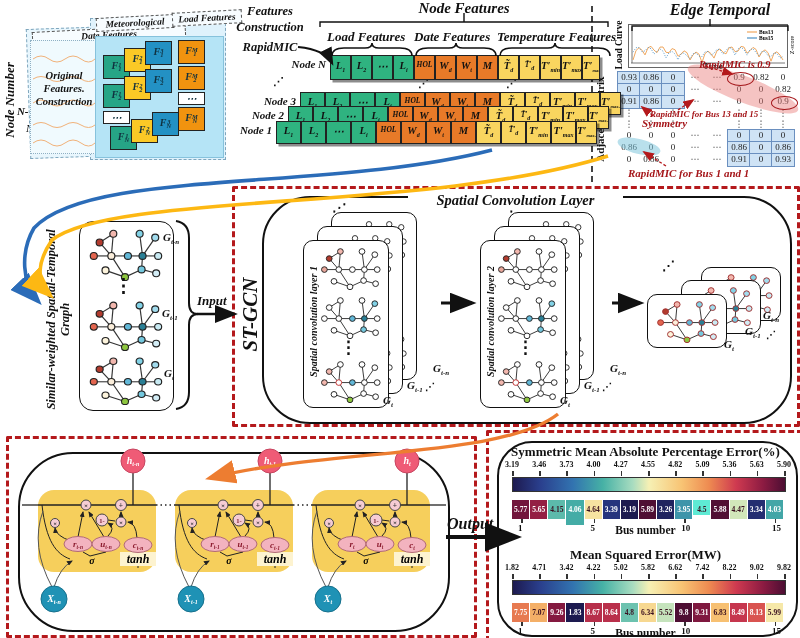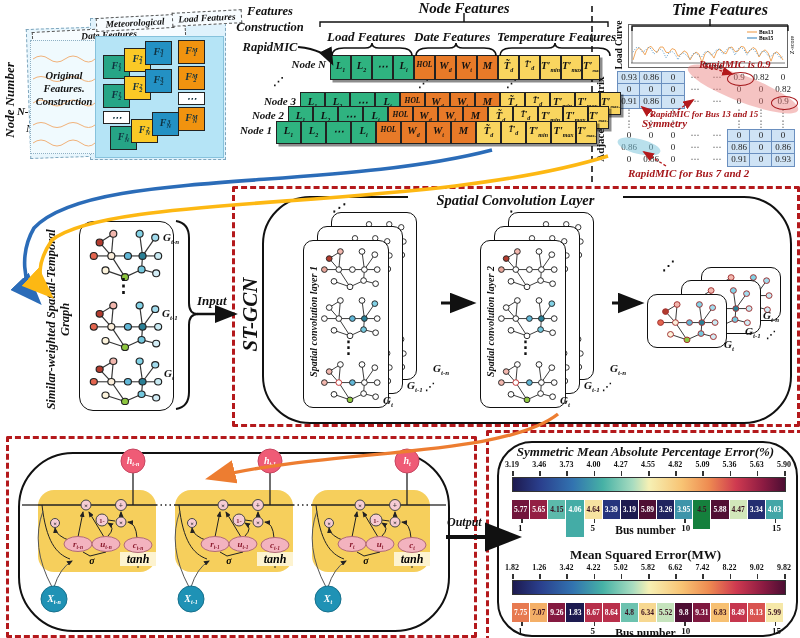--- a/index.html
+++ b/index.html
@@ -108,21 +108,21 @@
       <div style="left: 278px; top: 58px; width: 48px; text-align: right; font: italic bold 11px &quot;Liberation Serif&quot;, serif; z-index: 2; position: absolute;">Node N</div>
       <div class="nfrow" style="left: 300px; top: 92px; height: 23px; z-index: 2;"><span class="nfcell g-load" style="width: 25px; padding-top: 3px;"><i>L</i><sub>1</sub></span><span class="nfcell g-load" style="width: 25px; padding-top: 3px;"><i>L</i><sub>2</sub></span><span class="nfcell g-load" style="width: 25px; padding-top: 3px;">⋯</span><span class="nfcell g-load" style="width: 25px; padding-top: 3px;"><i>L</i><sub>i</sub></span><span class="nfcell g-date" style="width: 25px; padding-top: 3px; font-size: 7.5px;"><i>HOL</i></span><span class="nfcell g-date" style="width: 25px; padding-top: 3px;"><i>W</i><sub>d</sub></span><span class="nfcell g-date" style="width: 25px; padding-top: 3px;"><i>W</i><sub>t</sub></span><span class="nfcell g-date" style="width: 25px; padding-top: 3px;"><i>M</i></span><span class="nfcell g-temp" style="width: 25px; padding-top: 3px;"><i>T̃</i><sub>d</sub></span><span class="nfcell g-temp" style="width: 25px; padding-top: 3px; font-size: 7.5px;"><i>T̃′</i><sub>d</sub></span><span class="nfcell g-temp" style="width: 25px; padding-top: 3px;"><i>T′</i><sub>min</sub></span><span class="nfcell g-temp" style="width: 25px; padding-top: 3px;"><i>T′</i><sub>max</sub></span><span class="nfcell g-temp" style="width: 21px; padding-top: 3px;"><i>T′</i><sub style="font-size:4.5px">max-min</sub></span></div>
       <div style="left: 248px; top: 95px; width: 48px; text-align: right; font: italic bold 11px &quot;Liberation Serif&quot;, serif; z-index: 2; position: absolute;">Node 3</div>
       <div class="nfrow" style="left: 288px; top: 106px; height: 23px; z-index: 3;"><span class="nfcell g-load" style="width: 25px; padding-top: 3px;"><i>L</i><sub>1</sub></span><span class="nfcell g-load" style="width: 25px; padding-top: 3px;"><i>L</i><sub>2</sub></span><span class="nfcell g-load" style="width: 25px; padding-top: 3px;">⋯</span><span class="nfcell g-load" style="width: 25px; padding-top: 3px;"><i>L</i><sub>i</sub></span><span class="nfcell g-date" style="width: 25px; padding-top: 3px; font-size: 7.5px;"><i>HOL</i></span><span class="nfcell g-date" style="width: 25px; padding-top: 3px;"><i>W</i><sub>d</sub></span><span class="nfcell g-date" style="width: 25px; padding-top: 3px;"><i>W</i><sub>t</sub></span><span class="nfcell g-date" style="width: 25px; padding-top: 3px;"><i>M</i></span><span class="nfcell g-temp" style="width: 25px; padding-top: 3px;"><i>T̃</i><sub>d</sub></span><span class="nfcell g-temp" style="width: 25px; padding-top: 3px; font-size: 7.5px;"><i>T̃′</i><sub>d</sub></span><span class="nfcell g-temp" style="width: 25px; padding-top: 3px;"><i>T′</i><sub>min</sub></span><span class="nfcell g-temp" style="width: 25px; padding-top: 3px;"><i>T′</i><sub>max</sub></span><span class="nfcell g-temp" style="width: 21px; padding-top: 3px;"><i>T′</i><sub style="font-size:4.5px">max-min</sub></span></div>
       <div style="left: 236px; top: 109px; width: 48px; text-align: right; font: italic bold 11px &quot;Liberation Serif&quot;, serif; z-index: 3; position: absolute;">Node 2</div>
       <div class="nfrow" style="left: 276px; top: 121px; height: 23px; z-index: 4;"><span class="nfcell g-load" style="width: 25px; padding-top: 3px;"><i>L</i><sub>1</sub></span><span class="nfcell g-load" style="width: 25px; padding-top: 3px;"><i>L</i><sub>2</sub></span><span class="nfcell g-load" style="width: 25px; padding-top: 3px;">⋯</span><span class="nfcell g-load" style="width: 25px; padding-top: 3px;"><i>L</i><sub>i</sub></span><span class="nfcell g-date" style="width: 25px; padding-top: 3px; font-size: 7.5px;"><i>HOL</i></span><span class="nfcell g-date" style="width: 25px; padding-top: 3px;"><i>W</i><sub>d</sub></span><span class="nfcell g-date" style="width: 25px; padding-top: 3px;"><i>W</i><sub>t</sub></span><span class="nfcell g-date" style="width: 25px; padding-top: 3px;"><i>M</i></span><span class="nfcell g-temp" style="width: 25px; padding-top: 3px;"><i>T̃</i><sub>d</sub></span><span class="nfcell g-temp" style="width: 25px; padding-top: 3px; font-size: 7.5px;"><i>T̃′</i><sub>d</sub></span><span class="nfcell g-temp" style="width: 25px; padding-top: 3px;"><i>T′</i><sub>min</sub></span><span class="nfcell g-temp" style="width: 25px; padding-top: 3px;"><i>T′</i><sub>max</sub></span><span class="nfcell g-temp" style="width: 21px; padding-top: 3px;"><i>T′</i><sub style="font-size:4.5px">max-min</sub></span></div>
       <div style="left: 224px; top: 124px; width: 48px; text-align: right; font: italic bold 11px &quot;Liberation Serif&quot;, serif; z-index: 4; position: absolute;">Node 1</div>
     </div>
 
   <div class="abs" style="left:591px;top:6px;height:176px;border-left:2px dashed #444"></div>
-  <div class="abs bi ctr" style="left:645px;top:1px;width:150px;font-size:16px">Time Features</div>
+  <div class="abs bi ctr" style="left:645px;top:1px;width:150px;font-size:16px">Edge Temporal</div>
 
   <div class="abs rot b ctr" style="left:583px;top:40px;width:72px;font-size:9.5px">Load Curve</div>
   <div class="abs" style="left:628px;top:24px;width:158px;height:42px;border:1px solid #666;background:#fff">
     <svg id="loadPlot" width="158" height="42" viewBox="0 0 158 42">
         <line x1="2" y1="38" x2="156" y2="38" stroke="#555" stroke-width="0.8"></line>
   <line x1="3" y1="2" x2="3" y2="38" stroke="#555" stroke-width="0.8"></line>
   <path d="M4,35.0 7,25.5 10,22.7 13,25.2 16,29.9 19,22.8 22,21.3 25,25.1 28,27.6 31,22.1 34,22.0 37,27.3 40,27.7 43,23.6 46,24.7 49,31.2 52,29.1 55,25.8 58,27.7 61,35.0 64,29.8 67,27.0 70,29.2 73,37.4 76,28.6 79,26.1 82,28.7 85,33.1 88,25.8 91,23.9 94,27.2 97,28.9 100,22.8 103,22.0 106,26.6 109,26.1 112,21.4 115,22.1 118,28.2 121,25.7 124,22.4 127,24.4 130,32.0 133,27.0 136,24.8 139,27.7 142,36.2 145,28.4 148,26.8 151,30.1 154,35.0 " fill="none" stroke="#f0a860" stroke-width="1"></path>
   <path d="M4,27.2 7,22.7 10,22.6 13,26.9 16,25.8 19,22.5 22,23.6 25,29.1 28,26.3 31,24.0 34,26.1 37,33.0 40,27.8 43,26.3 46,29.0 49,34.7 52,29.0 55,27.9 58,31.0 61,33.9 64,28.8 67,27.9 70,31.2 73,31.6 76,26.9 79,26.4 82,30.2 85,28.3 88,24.3 91,24.5 94,29.3 97,25.4 100,22.3 103,23.7 106,30.0 109,24.0 112,22.2 115,24.7 118,30.1 121,24.6 124,23.8 127,27.4 130,30.7 133,26.4 136,26.4 139,30.6 142,31.7 145,27.9 148,28.4 151,33.0 154,31.6 " fill="none" stroke="#4a90c4" stroke-width="0.9" stroke-dasharray="1,1.6"></path>
   <line x1="118" y1="7" x2="128" y2="7" stroke="#f0a860" stroke-width="1.2"></line>
   <line x1="118" y1="13" x2="128" y2="13" stroke="#4a90c4" stroke-width="1.2"></line>
@@ -198,21 +198,21 @@
     </div>
 
   <div class="ell" style="left:684px;top:76px;width:118px;height:26px;background:rgba(232,122,120,.45);transform:rotate(21deg);z-index:12"></div>
   <div class="ell" style="left:617px;top:139px;width:44px;height:15px;background:rgba(128,198,220,.55);transform:rotate(14deg);z-index:12"></div>
   <div class="ell" style="left:727px;top:72px;width:25px;height:12px;border:1.6px solid #a5161a;z-index:13"></div>
   <div class="ell" style="left:771px;top:96px;width:25px;height:12px;border:1.6px solid #a5161a;z-index:13"></div>
 
   <div class="ann" style="left:699px;top:59px;font-size:10.5px;z-index:14">RapidMIC is 0.9</div>
   <div class="ann" style="left:650px;top:109px;font-size:9px;z-index:14">RapidMIC for Bus 13 and 15</div>
   <div class="ann" style="left:642px;top:117px;font-size:11px;z-index:14">Symmetry</div>
-  <div class="ann" style="left:628px;top:167px;font-size:11px;z-index:14">RapidMIC for Bus 7 and 2</div>
+  <div class="ann" style="left:628px;top:167px;font-size:11px;z-index:14">RapidMIC for Bus 1 and 1</div>
 
   <div class="abs rot bi ctr" style="left:-52px;top:305px;width:220px;font-size:12.5px;line-height:1.15">
     <div>Similar-weighted Spatial-Temporal</div>
     <div>Graph</div>
   </div>
   <div class="abs" style="left:79px;top:221px;width:93px;height:188px;background:#fff;border:1.8px solid #111;border-radius:14px"></div>
   <div class="gph" style="left:86px;top:227px;width:78px;height:54px">
       <svg width="100%" height="100%" viewBox="0 0 80 56" preserveAspectRatio="none">
         <line x1="14" y1="16" x2="28" y2="7" stroke="#333" stroke-width="1.2"></line>
         <line x1="14" y1="16" x2="26" y2="30" stroke="#333" stroke-width="1.2"></line>
@@ -1009,24 +1009,24 @@
       <circle cx="399" cy="15" r="12" fill="#ef5b76" stroke="#c74560" stroke-width="1"></circle>
         <text x="399" y="18" text-anchor="middle" font-style="italic" font-weight="bold" font-size="10" fill="#fff">h<tspan font-size="6" dy="1.5">t</tspan></text>
       <path d="M 320,141 Q 326,122 338,115" fill="none" stroke="#555" stroke-width="1" marker-end="url(#mS)"></path>
       <path d="M 318,141 Q 296,100 309,65" fill="none" stroke="#555" stroke-width="1"></path>
       <circle cx="320" cy="153" r="13" fill="#1f92b5" stroke="#16708c" stroke-width="1"></circle>
         <text x="320" y="156" text-anchor="middle" font-style="italic" font-weight="bold" font-size="10" fill="#fff">X<tspan font-size="6" dy="1.5">t</tspan></text>
       <line x1="422" y1="59" x2="438" y2="59" stroke="#222" stroke-width="1.3"></line>
     </svg>
 
   <div class="redbox" style="left:486px;top:430px;width:311px;height:206px"></div>
-  <div class="abs bi" style="left:447px;top:515px;font-size:12px;z-index:12">Output</div>
+  <div class="abs bi" style="left:447px;top:515px;font-size:16px;z-index:12">Output</div>
   <div class="blackbox" style="left:497px;top:441px;width:297px;height:192px;border-radius:35px"></div>
   <div id="heatmaps">
-      <div class="hm-title" style="left: 497px; top: 444px; width: 297px; position: absolute; font-style: italic;">Symmetric Mean Absolute Percentage Error(%)</div>
+      <div class="hm-title" style="left: 497px; top: 444px; width: 297px; position: absolute;">Symmetric Mean Absolute Percentage Error(%)</div>
       <div class="cbtick" style="position: absolute; left: 512px; top: 460px;">3.19</div>
       <div class="stub" style="position: absolute; left: 512px; top: 471px; height: 5px;"></div>
       <div class="cbtick" style="position: absolute; left: 539.2px; top: 460px;">3.46</div>
       <div class="stub" style="position: absolute; left: 539.2px; top: 471px; height: 5px;"></div>
       <div class="cbtick" style="position: absolute; left: 566.4px; top: 460px;">3.73</div>
       <div class="stub" style="position: absolute; left: 566.4px; top: 471px; height: 5px;"></div>
       <div class="cbtick" style="position: absolute; left: 593.6px; top: 460px;">4.00</div>
       <div class="stub" style="position: absolute; left: 593.6px; top: 471px; height: 5px;"></div>
       <div class="cbtick" style="position: absolute; left: 620.8px; top: 460px;">4.27</div>
       <div class="stub" style="position: absolute; left: 620.8px; top: 471px; height: 5px;"></div>
@@ -1039,45 +1039,45 @@
       <div class="cbtick" style="position: absolute; left: 729.6px; top: 460px;">5.36</div>
       <div class="stub" style="position: absolute; left: 729.6px; top: 471px; height: 5px;"></div>
       <div class="cbtick" style="position: absolute; left: 756.8px; top: 460px;">5.63</div>
       <div class="stub" style="position: absolute; left: 756.8px; top: 471px; height: 5px;"></div>
       <div class="cbtick" style="position: absolute; left: 784px; top: 460px;">5.90</div>
       <div class="stub" style="position: absolute; left: 784px; top: 471px; height: 5px;"></div>
       <div style="left: 512px; top: 477px; width: 272px; height: 13px; background: linear-gradient(to right, rgb(29, 26, 79) 0%, rgb(42, 63, 141) 10%, rgb(50, 115, 176) 22%, rgb(70, 177, 165) 33%, rgb(168, 220, 192) 44%, rgb(246, 240, 180) 50%, rgb(248, 196, 116) 62%, rgb(238, 139, 81) 72%, rgb(207, 58, 80) 82%, rgb(140, 27, 66) 92%, rgb(76, 14, 51) 100%); border: 1px solid rgb(51, 51, 51); position: absolute;"></div>
       <div class="hmcell" style="position: absolute; left: 512px; top: 500px; width: 18.1333px; height: 19px; background: rgb(114, 22, 60); color: rgb(255, 255, 255);">5.77</div>
       <div class="hmcell" style="position: absolute; left: 530.133px; top: 500px; width: 18.1333px; height: 19px; background: rgb(148, 31, 68); color: rgb(255, 255, 255);">5.65</div>
       <div class="hmcell" style="position: absolute; left: 548.267px; top: 500px; width: 18.1333px; height: 19px; background: rgb(92, 186, 171); color: rgb(58, 16, 32);">4.15</div>
-      <div class="hmcell" style="position: absolute; left: 566.4px; top: 500px; width: 18.1333px; height: 37px; background: rgb(68, 172, 166); color: rgb(255, 255, 255);">4.06</div>
+      <div class="hmcell" style="position: absolute; left: 566.4px; top: 500px; width: 18.1333px; height: 25px; background: rgb(68, 172, 166); color: rgb(255, 255, 255);">4.06</div>
       <div class="hmcell" style="position: absolute; left: 584.533px; top: 500px; width: 18.1333px; height: 19px; background: rgb(247, 227, 161); color: rgb(58, 16, 32);">4.64</div>
       <div class="hmcell" style="position: absolute; left: 602.667px; top: 500px; width: 18.1333px; height: 19px; background: rgb(39, 53, 125); color: rgb(255, 255, 255);">3.39</div>
       <div class="hmcell" style="position: absolute; left: 620.8px; top: 500px; width: 18.1333px; height: 19px; background: rgb(29, 26, 79); color: rgb(255, 255, 255);">3.19</div>
       <div class="hmcell" style="position: absolute; left: 638.933px; top: 500px; width: 18.1333px; height: 19px; background: rgb(79, 15, 52); color: rgb(255, 255, 255);">5.89</div>
       <div class="hmcell" style="position: absolute; left: 657.067px; top: 500px; width: 18.1333px; height: 19px; background: rgb(32, 36, 95); color: rgb(255, 255, 255);">3.26</div>
       <div class="hmcell" style="position: absolute; left: 675.2px; top: 500px; width: 18.1333px; height: 19px; background: rgb(61, 149, 170); color: rgb(255, 255, 255);">3.95</div>
-      <div class="hmcell" style="position: absolute; left: 693.333px; top: 500px; width: 18.1333px; height: 29px; background: #15803d; color: rgb(58, 16, 32);">4.5</div>
+      <div class="hmcell" style="position: absolute; left: 693.333px; top: 500px; width: 18.1333px; height: 15px; background: #5eead4; color: rgb(58, 16, 32);">4.5</div>
       <div class="hmcell" style="position: absolute; left: 711.467px; top: 500px; width: 18.1333px; height: 19px; background: rgb(82, 15, 52); color: rgb(255, 255, 255);">5.88</div>
       <div class="hmcell" style="position: absolute; left: 729.6px; top: 500px; width: 18.1333px; height: 19px; background: rgb(210, 231, 186); color: rgb(58, 16, 32);">4.47</div>
       <div class="hmcell" style="position: absolute; left: 747.733px; top: 500px; width: 18.1333px; height: 19px; background: rgb(36, 46, 113); color: rgb(255, 255, 255);">3.34</div>
       <div class="hmcell" style="position: absolute; left: 765.867px; top: 500px; width: 18.1333px; height: 19px; background: rgb(66, 166, 167); color: rgb(255, 255, 255);">4.03</div>
       <div class="stub" style="position: absolute; left: 521.067px; top: 519px; height: 4px;"></div>
       <div class="busnum" style="position: absolute; left: 518.067px; top: 523px;">1</div>
       <div class="stub" style="position: absolute; left: 593.6px; top: 519px; height: 4px;"></div>
       <div class="busnum" style="position: absolute; left: 590.6px; top: 523px;">5</div>
       <div class="stub" style="position: absolute; left: 684.267px; top: 519px; height: 4px;"></div>
       <div class="busnum" style="position: absolute; left: 681.267px; top: 523px;">10</div>
       <div class="stub" style="position: absolute; left: 774.933px; top: 519px; height: 4px;"></div>
       <div class="busnum" style="position: absolute; left: 771.933px; top: 523px;">15</div>
       <div class="hm-title" style="position: absolute; left: 497px; top: 524px; width: 297px; font-size: 11.5px;">Bus number</div>
       <div class="hm-title" style="left: 497px; top: 547px; width: 297px; position: absolute;">Mean Squared Error(MW)</div>
       <div class="cbtick" style="position: absolute; left: 512px; top: 563px;">1.82</div>
       <div class="stub" style="position: absolute; left: 512px; top: 574px; height: 5px;"></div>
-      <div class="cbtick" style="position: absolute; left: 539.2px; top: 563px;">1.26</div>
+      <div class="cbtick" style="position: absolute; left: 539.2px; top: 563px;">4.71</div>
       <div class="stub" style="position: absolute; left: 539.2px; top: 574px; height: 5px;"></div>
       <div class="cbtick" style="position: absolute; left: 566.4px; top: 563px;">3.42</div>
       <div class="stub" style="position: absolute; left: 566.4px; top: 574px; height: 5px;"></div>
       <div class="cbtick" style="position: absolute; left: 593.6px; top: 563px;">4.22</div>
       <div class="stub" style="position: absolute; left: 593.6px; top: 574px; height: 5px;"></div>
       <div class="cbtick" style="position: absolute; left: 620.8px; top: 563px;">5.02</div>
       <div class="stub" style="position: absolute; left: 620.8px; top: 574px; height: 5px;"></div>
       <div class="cbtick" style="position: absolute; left: 648px; top: 563px;">5.82</div>
       <div class="stub" style="position: absolute; left: 648px; top: 574px; height: 5px;"></div>
       <div class="cbtick" style="position: absolute; left: 675.2px; top: 563px;">6.62</div>

